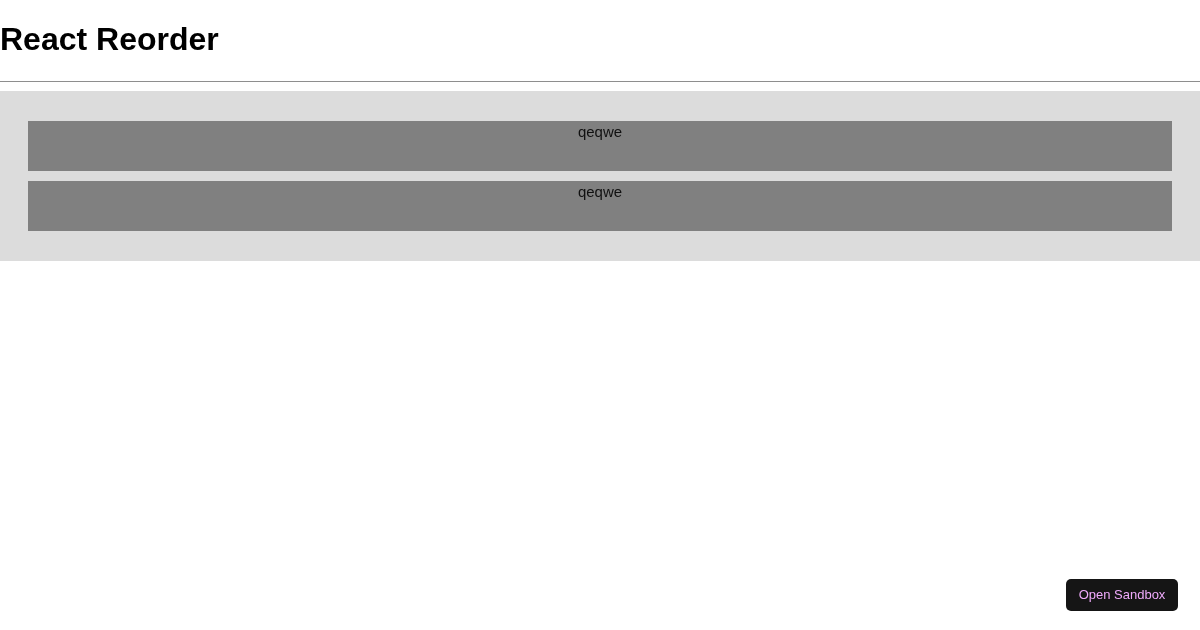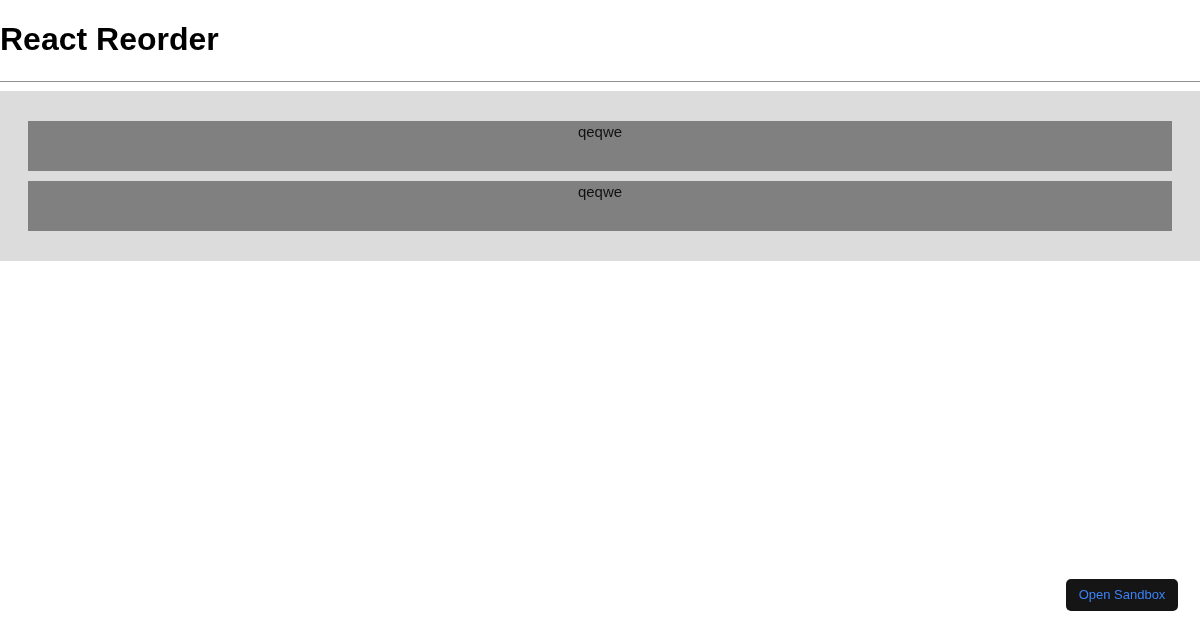--- a/index.html
+++ b/index.html
@@ -61,21 +61,21 @@
     padding-top: 1px;
   }
 
   .sandbox-button {
     position: absolute;
     right: 22px;
     bottom: 19px;
     width: 112px;
     height: 32px;
     background: #151515;
-    color: #3b82f6;
+    color: #f0abfc;
     font-size: 13px;
     line-height: 32px;
     text-align: center;
     border: none;
     border-radius: 5px;
     font-family: "Liberation Sans", sans-serif;
     cursor: pointer;
     padding: 0;
     margin-top: 24px;
   }

